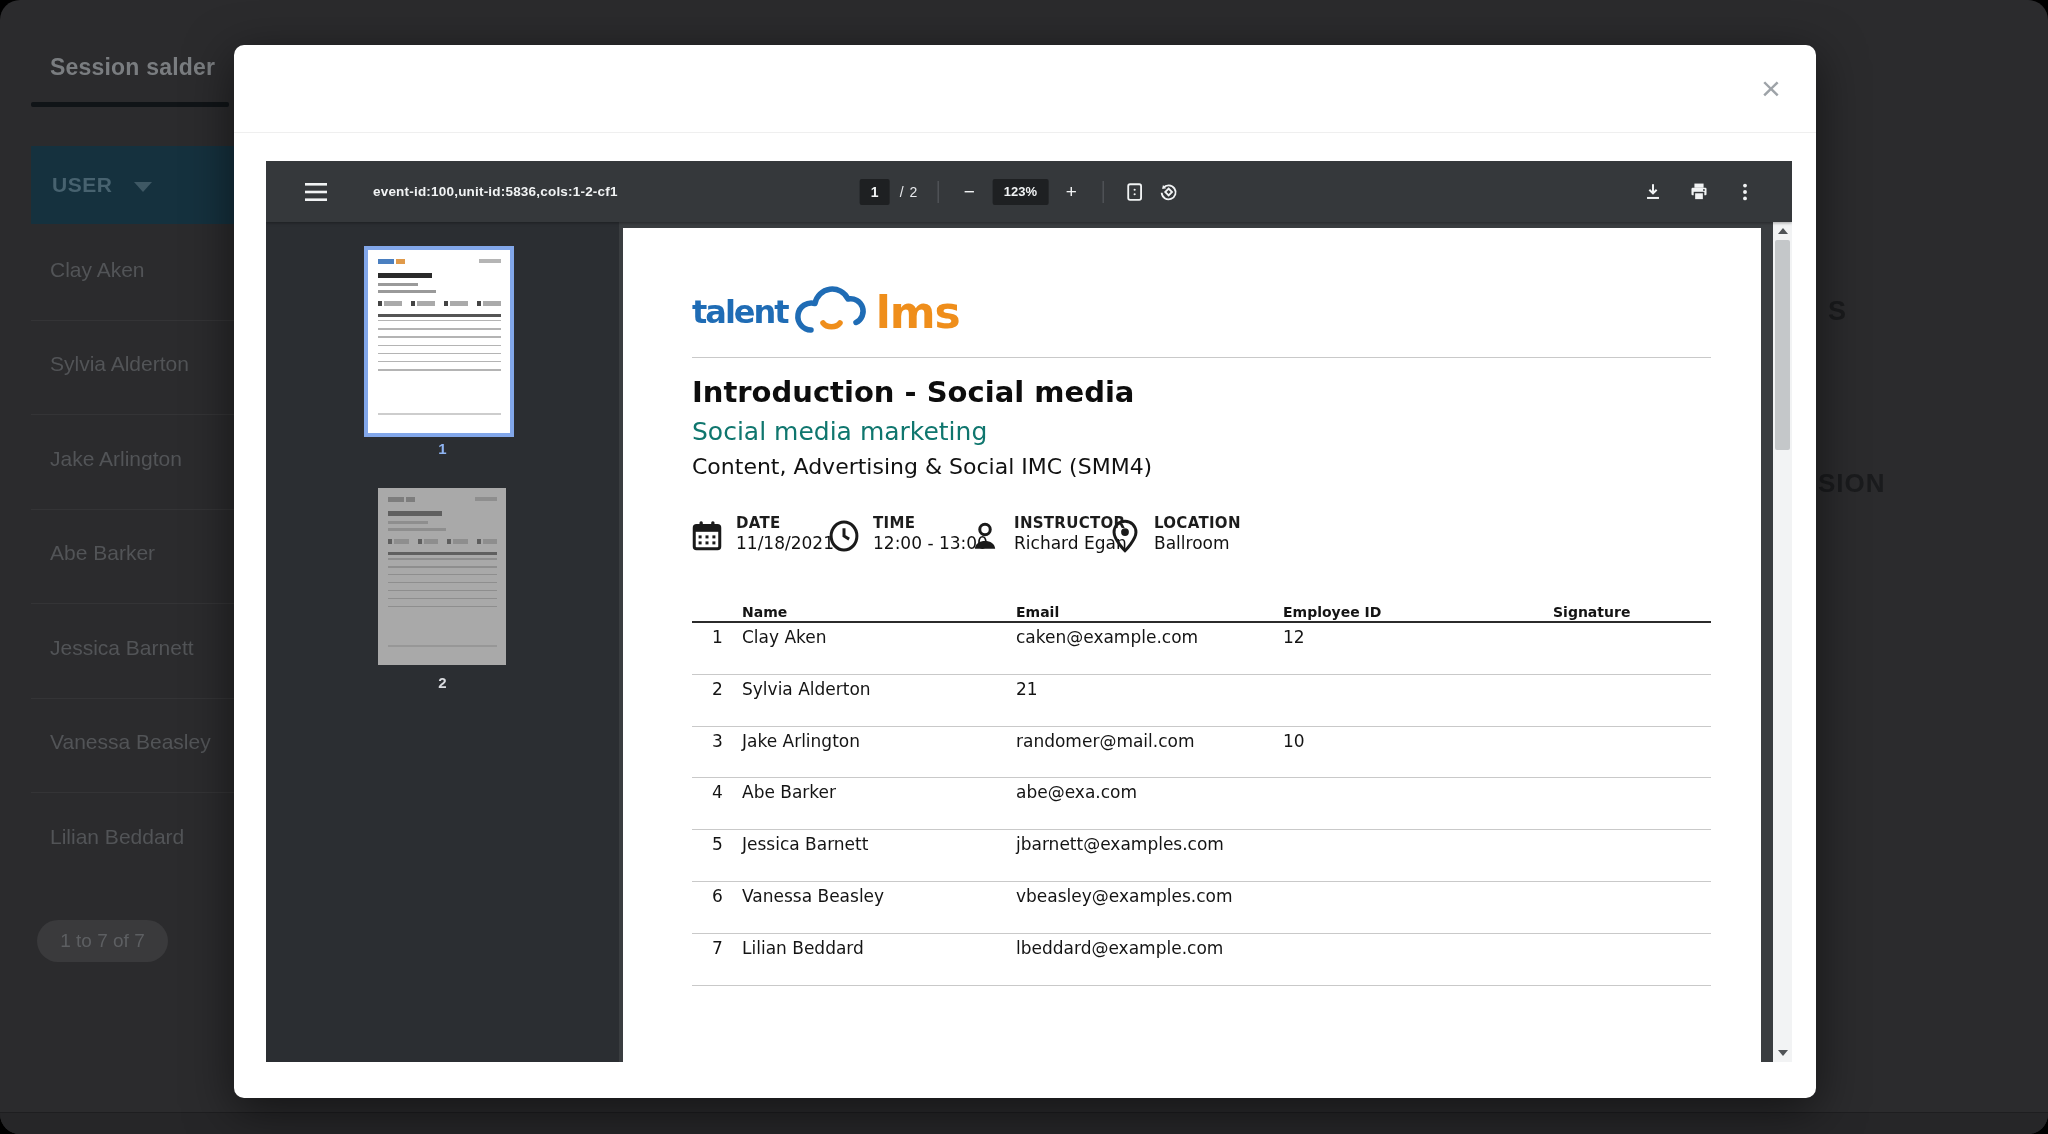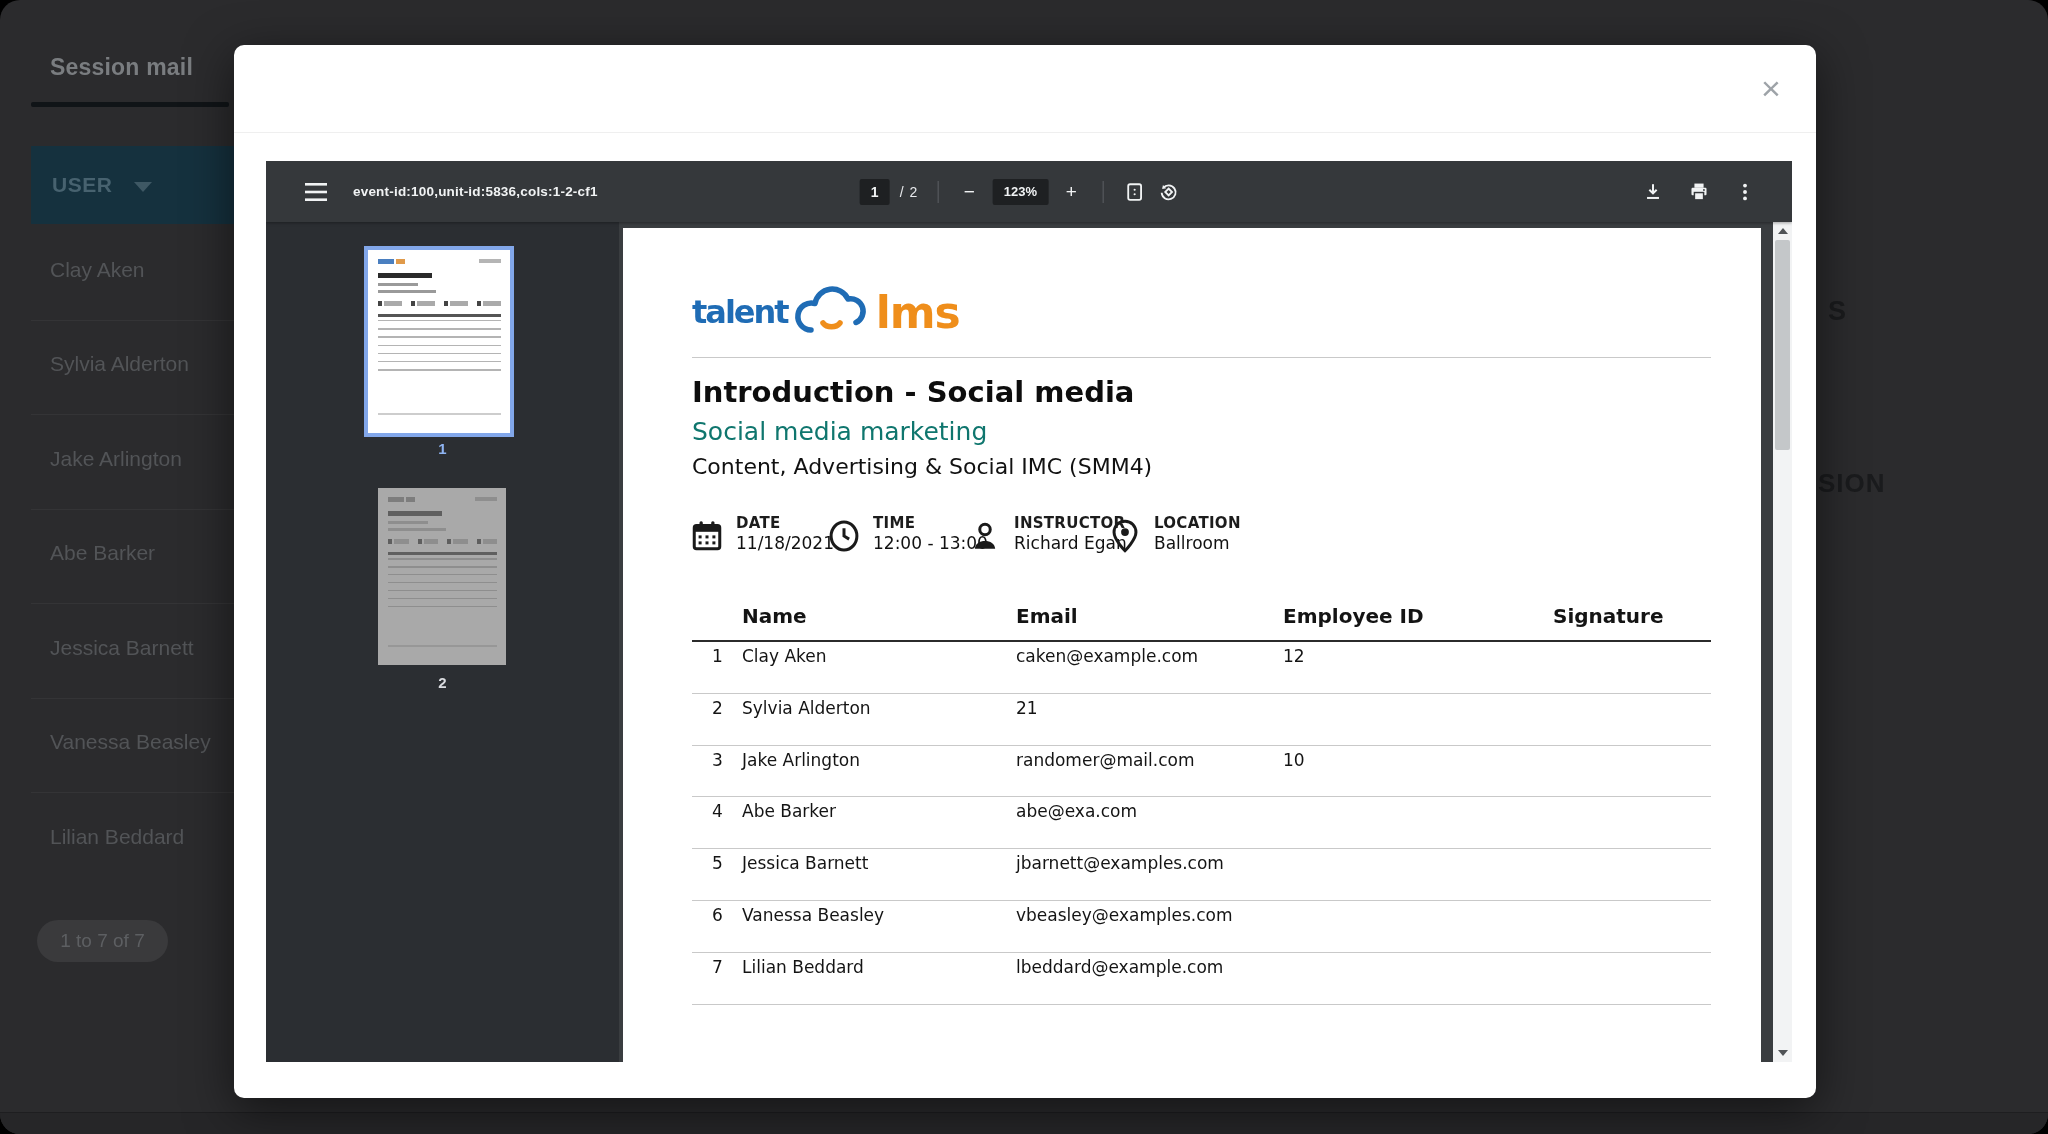--- a/index.html
+++ b/index.html
@@ -28,21 +28,21 @@
          box-shadow:0 12px 48px rgba(0,0,0,.55);}
   .modal-close{right:24px;top:22px;width:42px;height:42px;display:flex;align-items:center;justify-content:center;
                font-size:34px;font-weight:300;color:#9ea3a8;cursor:pointer;line-height:1;}
   .modal-divider{left:0;right:0;top:87px;height:1px;background:#efefef;}
 
   
   .viewer{left:32px;top:116px;width:1526px;height:901px;background:#3a3d40;overflow:hidden;}
   .vtoolbar{left:0;right:0;top:0;height:61px;background:#35383b;display:flex;align-items:center;
             box-shadow:0 1px 3px rgba(0,0,0,.35);z-index:3;color:#f1f3f4;}
   .tb-left{display:flex;align-items:center;position:absolute;left:33px;height:100%;}
-  .tb-title{margin-left:20px;font-size:13.5px;font-weight:700;letter-spacing:.2px;color:#f1f3f4;}
+  .tb-title{margin-left:40px;font-size:13.5px;font-weight:700;letter-spacing:.2px;color:#f1f3f4;}
   .tb-center{position:absolute;left:50%;transform:translateX(-52%);display:flex;align-items:center;height:100%;}
   .tb-right{position:absolute;right:30px;display:flex;align-items:center;height:100%;}
   .tb-btn{display:flex;align-items:center;justify-content:center;width:34px;height:34px;cursor:pointer;}
   .tb-box{background:#1e2022;border-radius:2px;color:#f1f3f4;display:flex;align-items:center;justify-content:center;}
   .page-box{width:30px;height:26px;font-size:14px;font-weight:700;}
   .zoom-box{width:56px;height:26px;font-size:13px;font-weight:700;margin:0 6px;}
   .tb-sep{width:1px;height:22px;background:#5c6064;margin:0 14px;}
   .tb-slash{font-size:14px;color:#e8eaed;margin:0 6px 0 10px;}
   .tb-total{font-size:14px;color:#e8eaed;margin-right:6px;}
   .tb-glyph{font-size:19px;color:#f1f3f4;}
@@ -96,33 +96,33 @@
   .doc-sub{left:69px;top:189px;font-size:25px;color:#0f766e;}
   .doc-course{left:69px;top:226px;font-size:22px;color:#111;}
 
   .meta-g{top:288px;display:flex;align-items:flex-start;color:#1a1a1a;}
   .meta-ic{width:36px;height:40px;margin-right:11px;color:#1a1a1a;}
   .meta-label{font-size:15px;font-weight:600;letter-spacing:.3px;color:#1c1c1c;line-height:15px;}
   .meta-value{font-size:17px;color:#111;line-height:24px;}
 
   .doc-table{left:69px;top:376px;width:1019px;}
   .trow{display:grid;grid-template-columns:50px 274px 267px 270px 158px;}
-  .thead-row{font-weight:700;font-size:20px;padding-bottom:12px;border-bottom:2.5px solid #2b2b2b;}
+  .thead-row{font-weight:700;font-size:14px;padding-bottom:1px;border-bottom:2.5px solid #2b2b2b;}
   .tbody-row{font-size:17px;height:46.8px;padding-top:4px;border-bottom:1.5px solid #c9c9c9;}
   .c-num{padding-left:20px;}
 
   
   svg{display:block;}
 </style>
 </head>
 <body>
 
 <div class="screen">
 
-  <div class="abs bg-tab-label">Session mail</div>
+  <div class="abs bg-tab-label">Session salder</div>
   <div class="abs bg-tab-underline"></div>
 
   <div class="abs bg-user-header">
     <span class="hdr-txt">USER</span>
     <span class="caret-down"></span>
   </div>
 
   <div class="abs bg-user" style="top:258px">Clay Aken</div>
   <div class="abs bg-sep" style="top:320px"></div>
   <div class="abs bg-user" style="top:352px">Sylvia Alderton</div>

